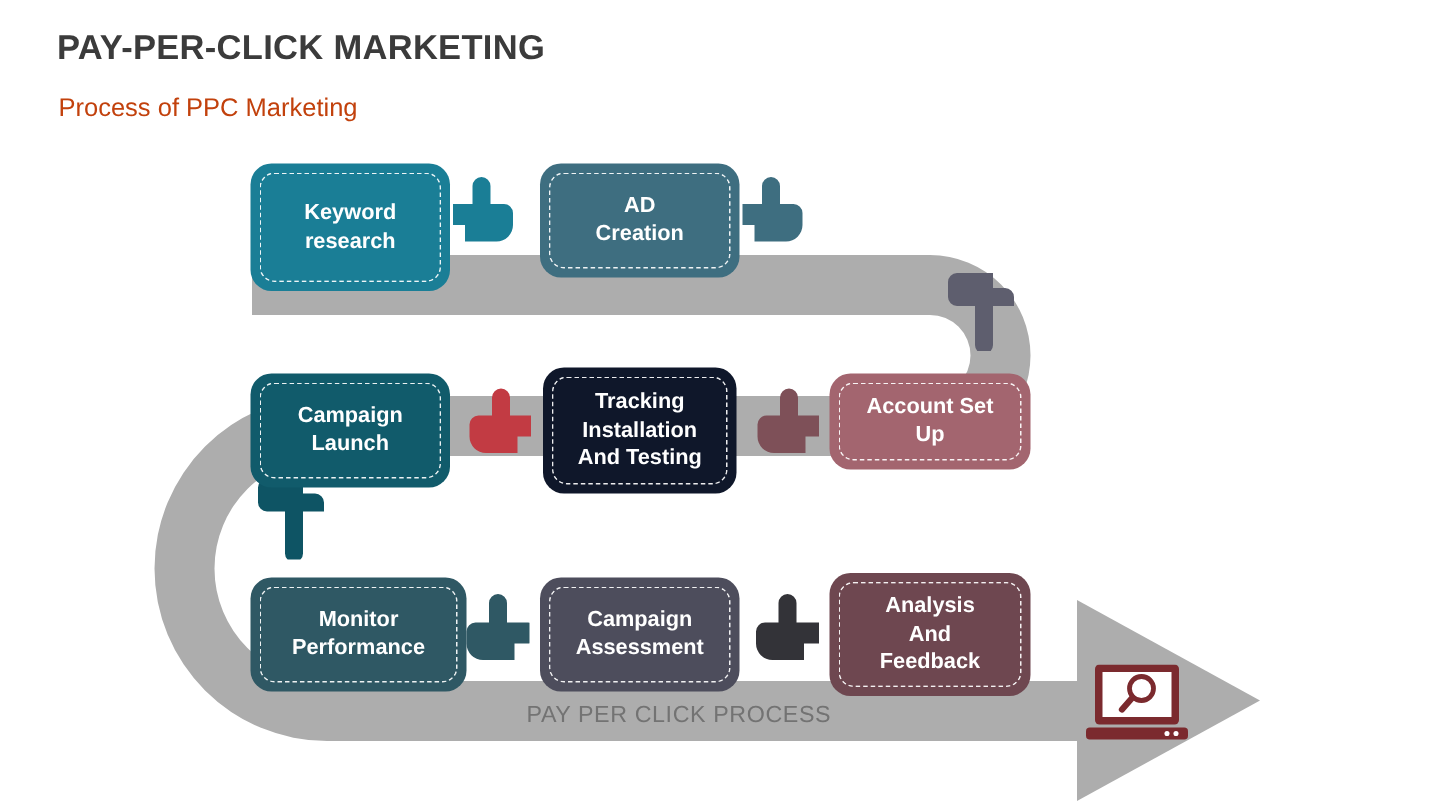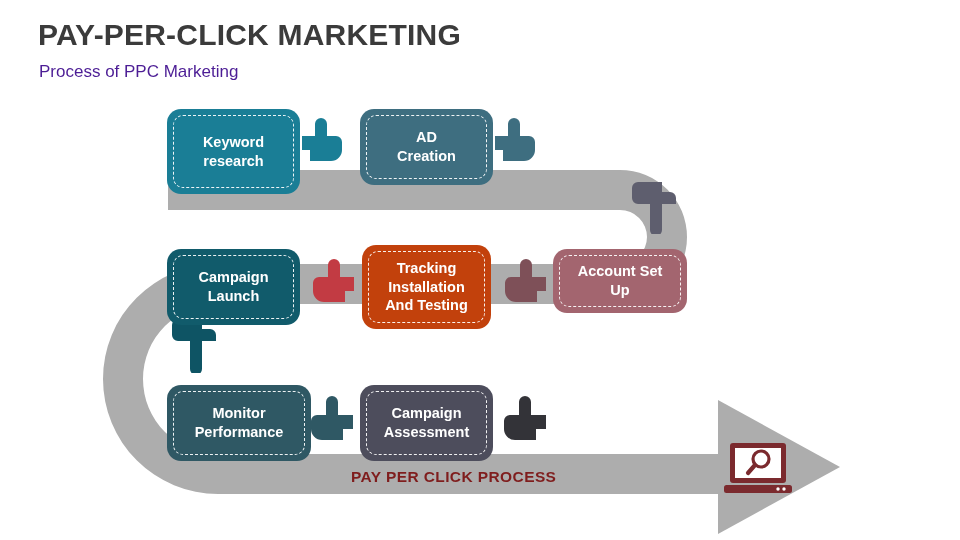--- a/index.html
+++ b/index.html
@@ -21,33 +21,33 @@
     width: 960px;
     height: 540px;
     background: #ffffff;
   }
 
   
   #title {
     position: absolute;
     left: 38px;
     top: 18px;
-    font-size: 30px;
+    font-size: 23px;
     font-weight: bold;
     letter-spacing: 0.2px;
     color: #3b3b3b;
     white-space: nowrap;
   }
   #subtitle {
     position: absolute;
     left: 39px;
     top: 62px;
     font-size: 17px;
     font-weight: normal;
-    color: #4c1d95;
+    color: #c2410c;
     white-space: nowrap;
   }
 
   
   #pathLayer {
     position: absolute;
     left: 0;
     top: 0;
     width: 960px;
     height: 540px;
@@ -90,23 +90,23 @@
     position: absolute;
     z-index: 4;
   }
 
   
   #bandLabel {
     position: absolute;
     left: 351px;
     top: 468px;
     font-size: 15.5px;
-    font-weight: bold;
+    font-weight: normal;
     letter-spacing: 0.4px;
-    color: #7f1d1d;
+    color: #737373;
     white-space: nowrap;
     z-index: 7;
   }
 
   
   #laptop {
     position: absolute;
     left: 724px;
     top: 443px;
     width: 68px;
@@ -186,21 +186,21 @@
 Creation</span>
   </div>
 
 
   <div class="pbox" style="left:167px; top:249px; width:133px; height:76px; background:#115B6B;">
     <span class="inner"></span>
     <span class="lbl">Campaign
 Launch</span>
   </div>
 
-  <div class="pbox" style="left:362px; top:245px; width:129px; height:84px; background:#c2410c;">
+  <div class="pbox" style="left:362px; top:245px; width:129px; height:84px; background:#0f172a;">
     <span class="inner"></span>
     <span class="lbl">Tracking
 Installation
 And Testing</span>
   </div>
 
   <div class="pbox" style="left:553px; top:249px; width:134px; height:64px; background:#A3656F;justify-content:center;">
     <span class="inner"></span>
     <span class="lbl">Account Set
 Up</span>
@@ -211,20 +211,26 @@
     <span class="lbl">Monitor
 Performance</span>
   </div>
 
   <div class="pbox" style="left:360px; top:385px; width:133px; height:76px; background:#4D4D5C;">
     <span class="inner"></span>
     <span class="lbl">Campaign
 Assessment</span>
   </div>
 
+  <div class="pbox" style="left:553px; top:382px; width:134px; height:82px; background:#6E4750;">
+    <span class="inner"></span>
+    <span class="lbl">Analysis
+And
+Feedback</span>
+  </div>
 
   <div id="bandLabel">PAY PER CLICK PROCESS</div>
 
   <svg id="laptop" viewBox="0 0 68 52" xmlns="http://www.w3.org/2000/svg">
 
     <rect x="6" y="0" width="56" height="40" rx="3" ry="3" fill="#7B2A2E"></rect>
 
     <rect x="11" y="5" width="46" height="30" fill="#ffffff"></rect>
 
     <circle cx="37" cy="16" r="8" fill="none" stroke="#7B2A2E" stroke-width="3.2"></circle>

